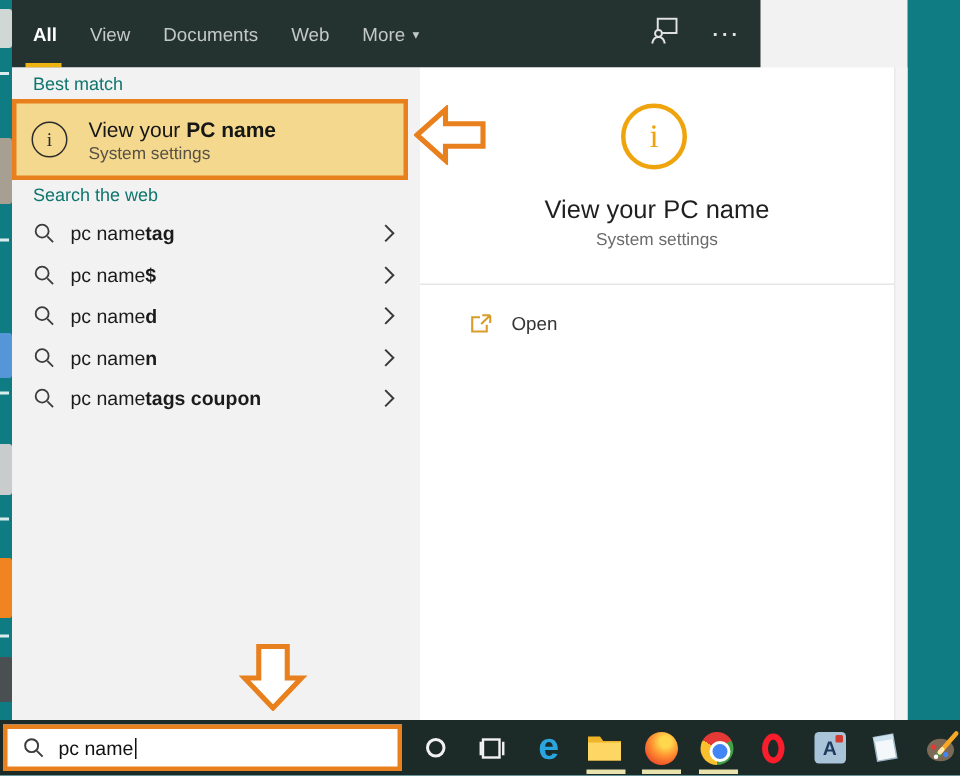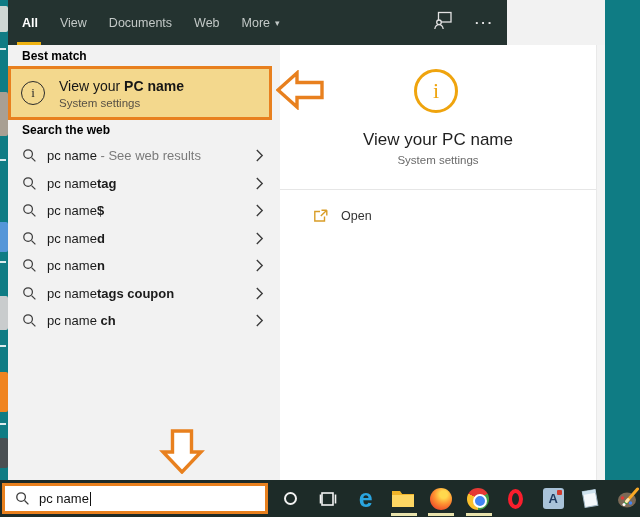--- a/index.html
+++ b/index.html
@@ -16,21 +16,21 @@
   .tab .caret { font-size:9px; margin-left:5px; color:#c3c9c7; }
   .tab-underline { position:absolute; left:-5px; bottom:0; width:24px; height:3px; background:#eeb211; }
   .header-icons { position:absolute; right:13px; top:0; height:45px; display:flex; align-items:center; gap:22px; }
   .ellipsis { color:#e6e6e6; font-size:13px; font-weight:bold; letter-spacing:2px; line-height:45px; }
 
   
   .left-panel  { position:absolute; left:0; top:45px; width:272px; height:435px; background:#f2f2f2; }
   .right-panel { position:absolute; left:272px; top:45px; width:316px; height:435px; background:#ffffff; }
   .right-strip { position:absolute; left:588px; top:45px; width:9px; height:435px; background:#f4f4f4; border-left:1px solid #e9e9e9; }
 
-  .section-label { position:absolute; font-size:12px; font-weight:bold; color:#000000; }
+  .section-label { position:absolute; font-size:12px; font-weight:normal; color:#0f766e; }
   .lbl-best { left:14px; top:49px; }
   .lbl-web  { left:14px; top:123px; }
 
   
   .best-item { position:absolute; left:0; top:66px; width:264px; height:54px; background:#f3d88d; border:3px solid #e8801e; display:flex; align-items:center; }
   .bm-circle { width:24px; height:24px; border:1.8px solid #2b2b2b; border-radius:50%; margin-left:10px; flex:0 0 auto;
                display:flex; align-items:center; justify-content:center; font-family:"Liberation Serif", serif; font-size:13px; color:#2b2b2b; }
   .bm-text { margin-left:14px; }
   .bm-title { font-size:14px; color:#161616; }
   .bm-title b { font-weight:bold; }
@@ -152,35 +152,20 @@
     <div class="section-label lbl-web">Search the web</div>
 
     <div class="web-list">
         <div class="web-row">
           <span class="mag">
             <svg width="15" height="15" viewBox="0 0 16 16">
               <circle cx="6.5" cy="6.5" r="4.6" fill="none" stroke="#3c3c3c" stroke-width="1.3"></circle>
               <line x1="10.2" y1="10.2" x2="14.3" y2="14.3" stroke="#3c3c3c" stroke-width="1.3"></line>
             </svg>
           </span>
-          <span class="txt"><span>pc name</span><span class="b"></span><span class="note"> - See web results</span></span>
-          <span class="sp"></span>
-          <span style="display: flex;">
-            <svg width="9" height="15" viewBox="0 0 10 16">
-              <polyline points="2,2 8,8 2,14" fill="none" stroke="#3a3a3a" stroke-width="1.5"></polyline>
-            </svg>
-          </span>
-        </div>
-        <div class="web-row">
-          <span class="mag">
-            <svg width="15" height="15" viewBox="0 0 16 16">
-              <circle cx="6.5" cy="6.5" r="4.6" fill="none" stroke="#3c3c3c" stroke-width="1.3"></circle>
-              <line x1="10.2" y1="10.2" x2="14.3" y2="14.3" stroke="#3c3c3c" stroke-width="1.3"></line>
-            </svg>
-          </span>
           <span class="txt"><span>pc name</span><span class="b">tag</span><span class="note"></span></span>
           <span class="sp"></span>
           <span style="display: flex;">
             <svg width="9" height="15" viewBox="0 0 10 16">
               <polyline points="2,2 8,8 2,14" fill="none" stroke="#3a3a3a" stroke-width="1.5"></polyline>
             </svg>
           </span>
         </div>
         <div class="web-row">
           <span class="mag">
@@ -228,35 +213,20 @@
           </span>
         </div>
         <div class="web-row">
           <span class="mag">
             <svg width="15" height="15" viewBox="0 0 16 16">
               <circle cx="6.5" cy="6.5" r="4.6" fill="none" stroke="#3c3c3c" stroke-width="1.3"></circle>
               <line x1="10.2" y1="10.2" x2="14.3" y2="14.3" stroke="#3c3c3c" stroke-width="1.3"></line>
             </svg>
           </span>
           <span class="txt"><span>pc name</span><span class="b">tags coupon</span><span class="note"></span></span>
-          <span class="sp"></span>
-          <span style="display: flex;">
-            <svg width="9" height="15" viewBox="0 0 10 16">
-              <polyline points="2,2 8,8 2,14" fill="none" stroke="#3a3a3a" stroke-width="1.5"></polyline>
-            </svg>
-          </span>
-        </div>
-        <div class="web-row">
-          <span class="mag">
-            <svg width="15" height="15" viewBox="0 0 16 16">
-              <circle cx="6.5" cy="6.5" r="4.6" fill="none" stroke="#3c3c3c" stroke-width="1.3"></circle>
-              <line x1="10.2" y1="10.2" x2="14.3" y2="14.3" stroke="#3c3c3c" stroke-width="1.3"></line>
-            </svg>
-          </span>
-          <span class="txt"><span>pc name </span><span class="b">ch</span><span class="note"></span></span>
           <span class="sp"></span>
           <span style="display: flex;">
             <svg width="9" height="15" viewBox="0 0 10 16">
               <polyline points="2,2 8,8 2,14" fill="none" stroke="#3a3a3a" stroke-width="1.5"></polyline>
             </svg>
           </span>
         </div>
       </div>
 
     <div class="preview-circle">i</div>

